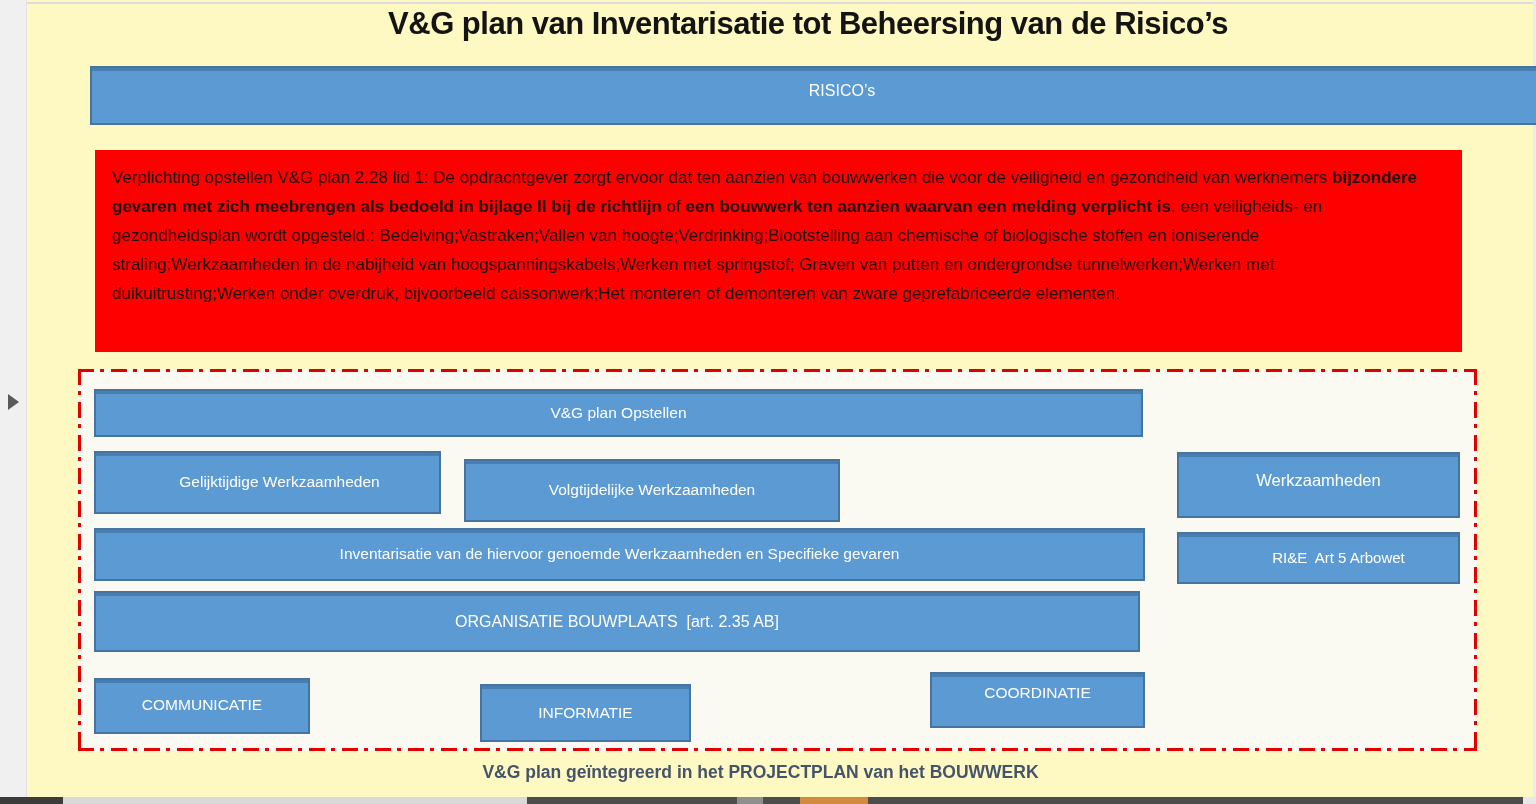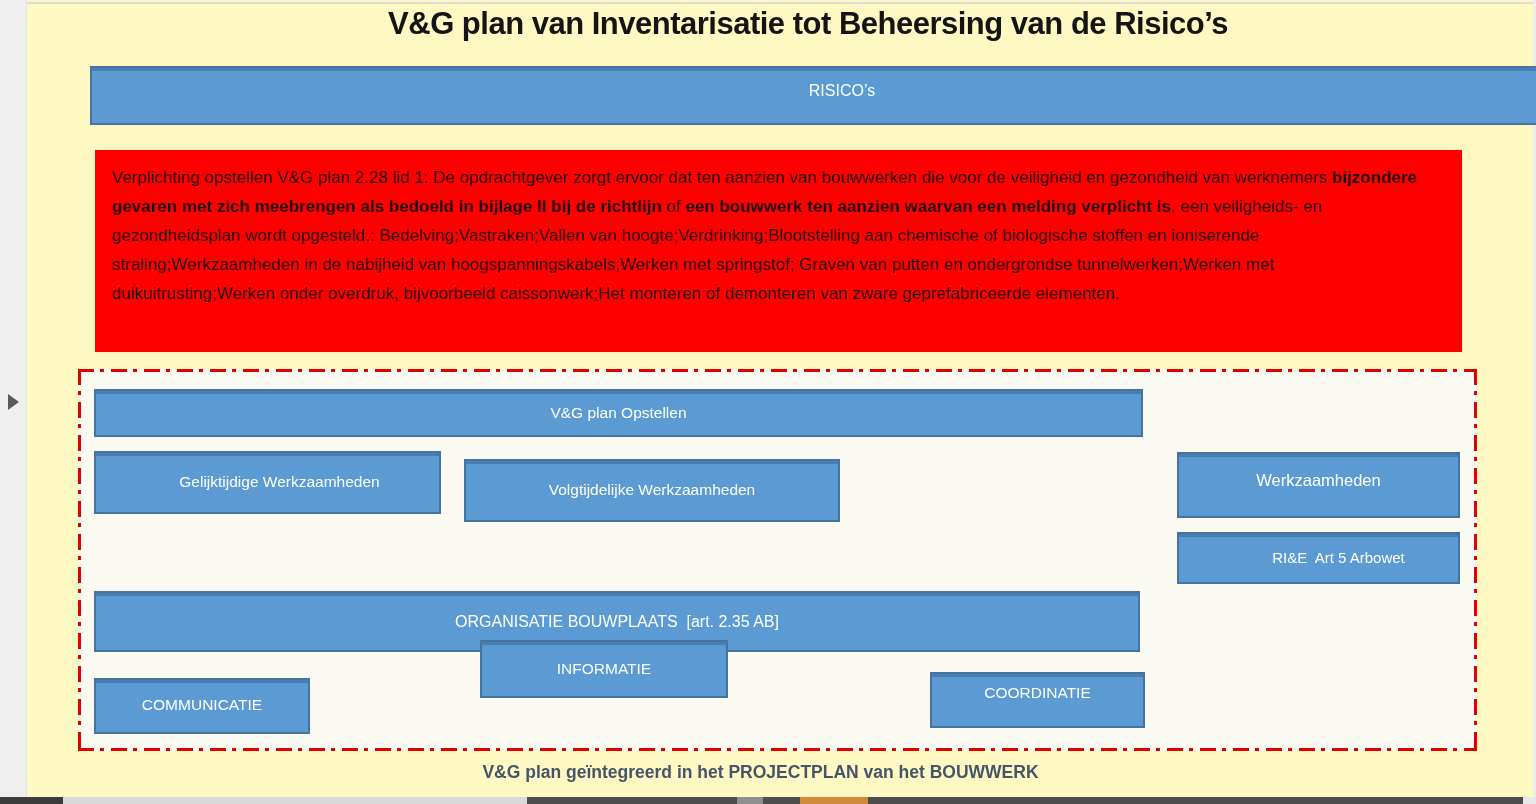--- a/index.html
+++ b/index.html
@@ -41,21 +41,21 @@
 
   .box-opstellen     { left:94px;  top:389px; width:1049px; height:48px; }
   .box-gelijktijdige { left:94px;  top:451px; width:347px;  height:63px;padding-left:24px; }
   .box-volgtijdelijke{ left:464px; top:451px; width:376px;  height:63px;margin-top:8px; }
   .box-specifieke    { left:855px; top:450px; width:288px;  height:65px; font-size:16px; }
   .box-werkzaamheden { left:1177px;top:452px; width:283px;  height:66px; padding-bottom:8px; font-size:16.5px; }
   .box-inventarisatie{ left:94px;  top:528px; width:1051px; height:53px; }
   .box-rie           { left:1177px;top:532px; width:283px;  height:52px; font-size:15px;padding-left:40px; }
   .box-organisatie   { left:94px;  top:591px; width:1046px; height:61px; padding-bottom:0; font-size:16px; }
   .box-communicatie  { left:94px;  top:678px; width:216px;  height:56px; padding-bottom:2px; }
-  .box-informatie    { left:480px; top:640px; width:248px;  height:58px; }
+  .box-informatie    { left:480px; top:684px; width:211px;  height:58px; }
   .box-coordinatie   { left:930px; top:672px; width:215px;  height:56px; padding-bottom:14px; }
 
   .footer { position:absolute; left:28px; top:762px; width:1505px; text-align:center; text-indent:-40px;
     font-size:17.5px; font-weight:bold; color:#44546a; }
 
   
   .bottom-strip { position:absolute; left:0; top:797px; width:1536px; height:7px; background:#4d4d4d; }
   .bottom-strip .seg { position:absolute; top:0; height:7px; }
   .seg-a { left:0;    width:63px;  background:#3c3c3c; }
   .seg-b { left:63px; width:464px; background:#d9d9d9; }
@@ -97,20 +97,23 @@
   </div>
   <div class="bluebox box-gelijktijdige">
     <span>Gelijktijdige Werkzaamheden</span>
   </div>
   <div class="bluebox box-volgtijdelijke">
     <span>Volgtijdelijke Werkzaamheden</span>
   </div>
   <div class="bluebox box-werkzaamheden">
     <span>Werkzaamheden</span>
   </div>
+  <div class="bluebox box-inventarisatie">
+    <span>Inventarisatie van de hiervoor genoemde Werkzaamheden en Specifieke gevaren</span>
+  </div>
   <div class="bluebox box-rie">
     <span>RI&amp;E  Art 5 Arbowet</span>
   </div>
   <div class="bluebox box-organisatie">
     <span>ORGANISATIE BOUWPLAATS  [art. 2.35 AB]</span>
   </div>
   <div class="bluebox box-communicatie">
     <span>COMMUNICATIE</span>
   </div>
   <div class="bluebox box-informatie">

